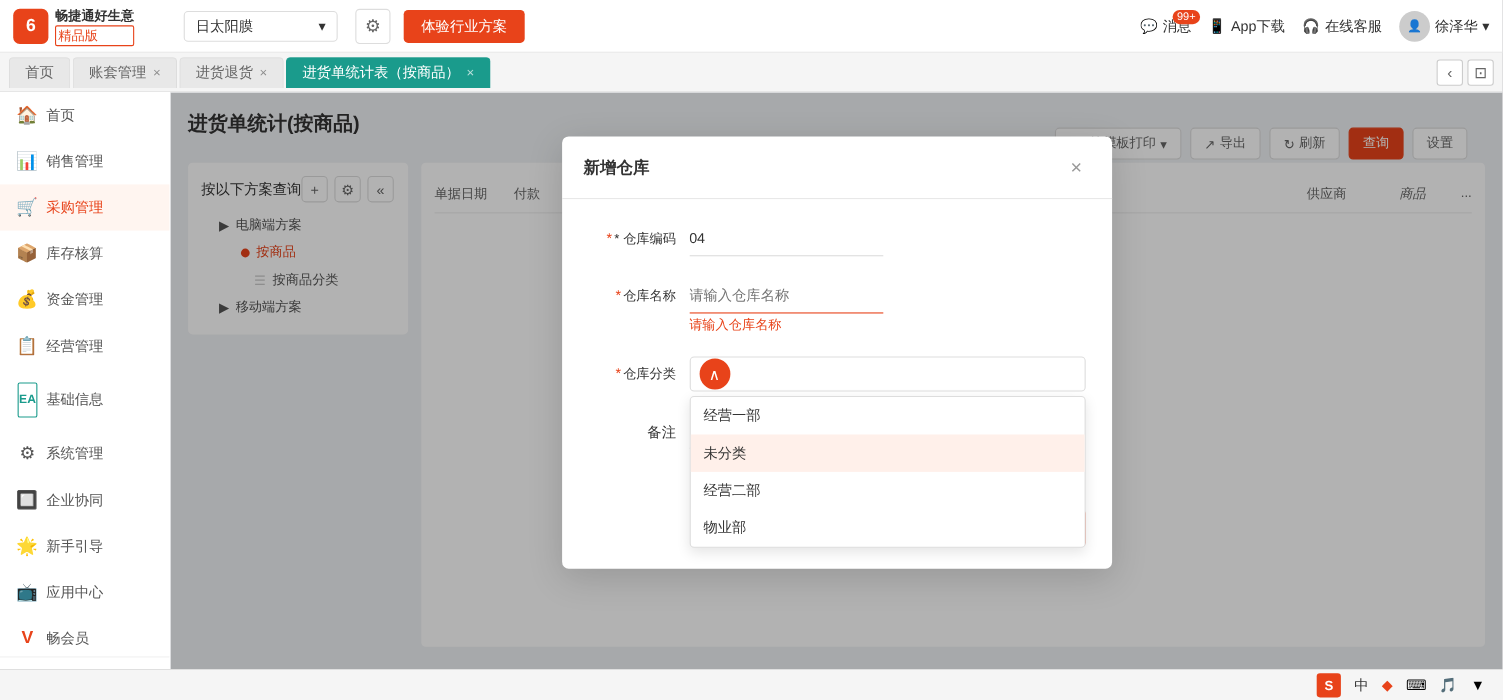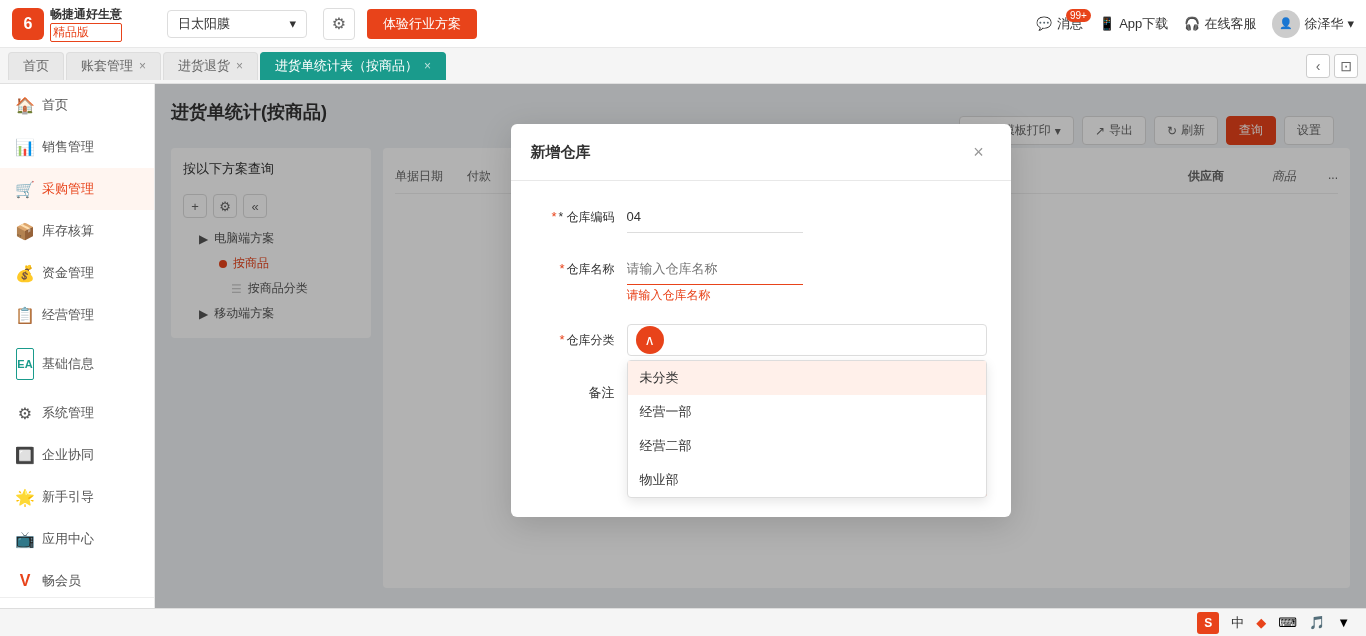--- a/index.html
+++ b/index.html
@@ -188,23 +188,23 @@
       padding: 5px 12px;
       border: 1px solid #ddd;
       border-radius: 4px;
       background: white;
       cursor: pointer;
       font-size: 12px;
       color: #666;
     }
     .action-btn.orange { background: #e8431a; color: white; border-color: #e8431a; }
     .filter-header {
-      display: flex; gap: 16px;
+      display: flex; align-items: center; gap: 0;
       margin-bottom: 8px;
-      font-size: 13px; color: #333; flex-direction: column;
+      font-size: 13px; color: #333;
     }
     .filter-actions {
       display: flex; gap: 6px;
     }
     .filter-icon-btn {
       width: 24px; height: 24px;
       border: 1px solid #ddd; border-radius: 4px;
       display: flex; align-items: center; justify-content: center;
       cursor: pointer; background: white; color: #666;
     }
@@ -562,21 +562,21 @@
             </div>
           </div>
         </div>
 
         <div style="flex:1;background:white;border-radius:4px;padding:12px;overflow:hidden;">
 
           <div style="display:flex;gap:24px;padding:8px 0;border-bottom:1px solid #eee;font-size:12px;color:#666;">
             <span>单据日期</span>
             <span>付款</span>
             <span style="margin-left:80px;">单据状态</span>
-            <span style="margin-left:auto;font-weight:bold;">供应商</span>
+            <span style="margin-left:auto;">供应商</span>
             <span style="margin-left:24px;font-style:italic;">商品</span>
             <span style="margin-left:8px;">...</span>
           </div>
 
           <div class="hint-area">
             <div style="font-size:48px;color:#e8e8e8;margin-bottom:12px;">📊</div>
             <div style="margin-bottom:8px;color:#bbb;font-size:13px;">
               <span>⊙</span>
               <span>请选择您要用的方案</span>
             </div>
@@ -619,22 +619,22 @@
           <div class="form-row">
             <div class="form-label">
               <span class="required">*</span><span style="font-size:12px;">仓库分类</span>
             </div>
             <div class="form-field-wrap" style="position:relative;">
               <div class="category-input-wrap">
                 <div class="category-up-btn">∧</div>
               </div>
 
               <div class="dropdown-list">
+                <div class="dropdown-item">经营一部</div>
                 <div class="dropdown-item highlighted">未分类</div>
-                <div class="dropdown-item">经营一部</div>
                 <div class="dropdown-item">经营二部</div>
                 <div class="dropdown-item">物业部</div>
               </div>
             </div>
           </div>
 
           <div class="form-row">
             <div class="form-label">备注</div>
             <div class="form-field-wrap">
               <textarea class="form-textarea" placeholder="" style=""></textarea>

